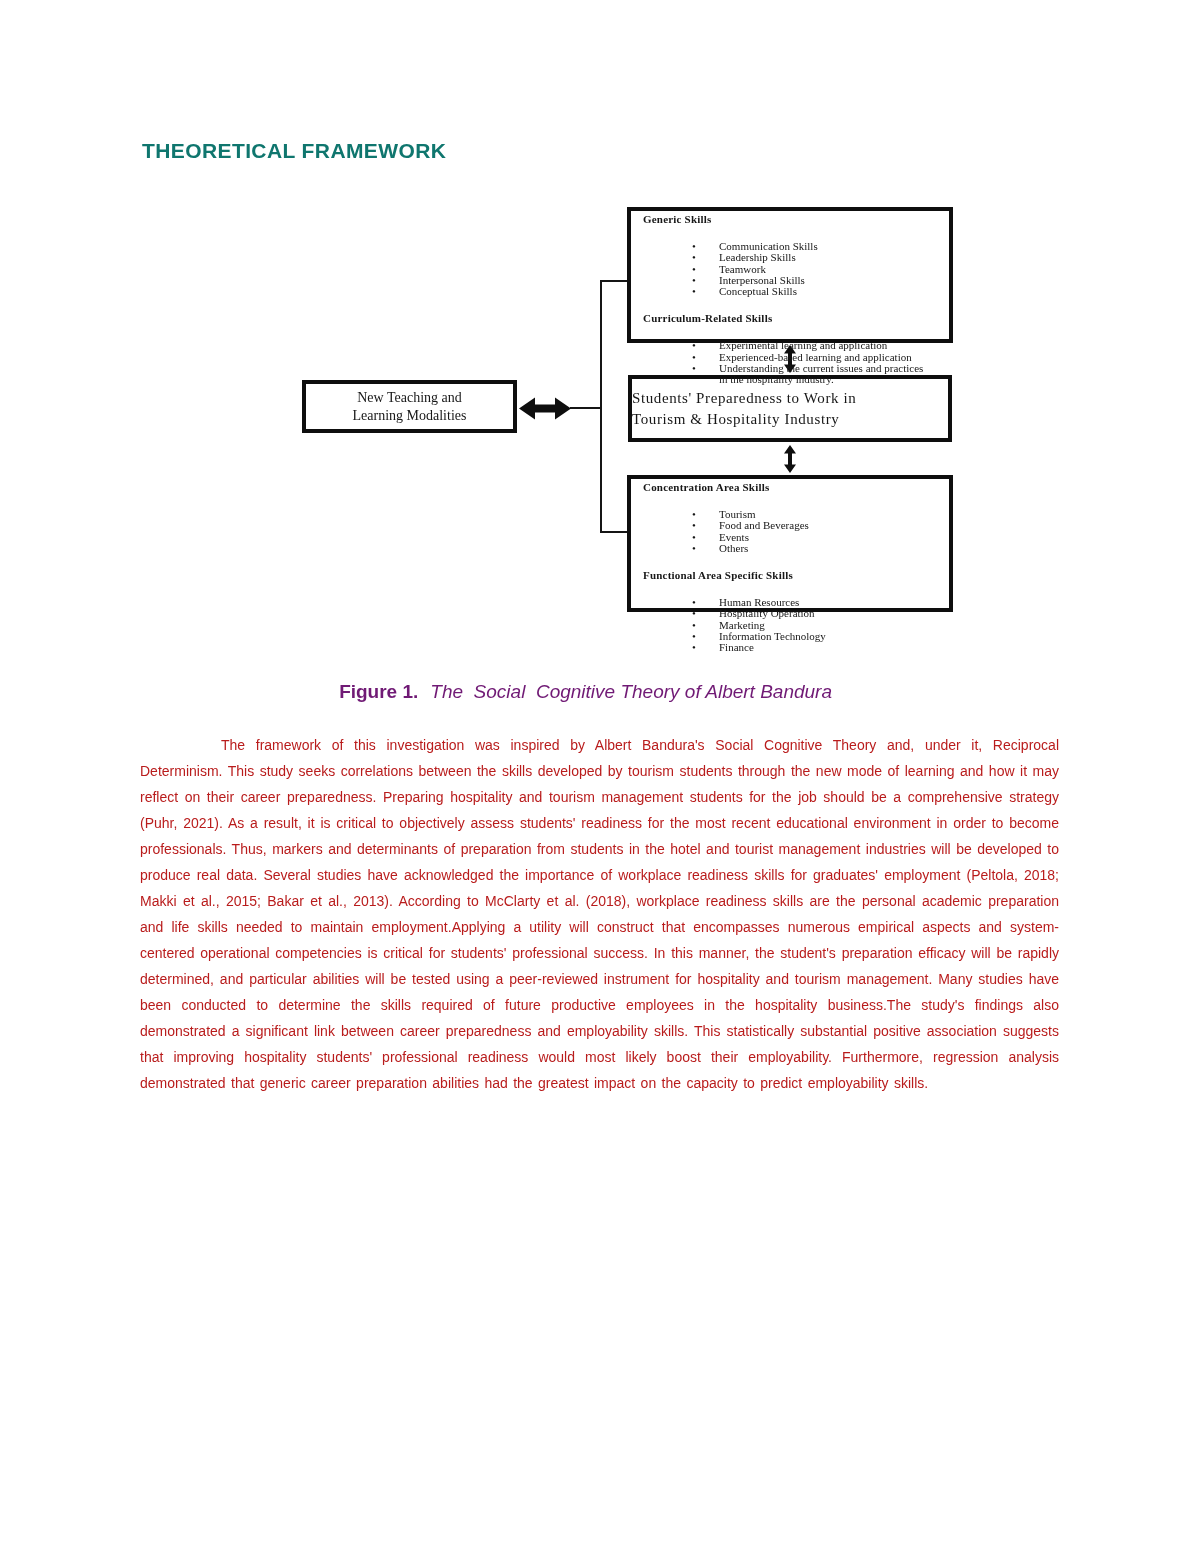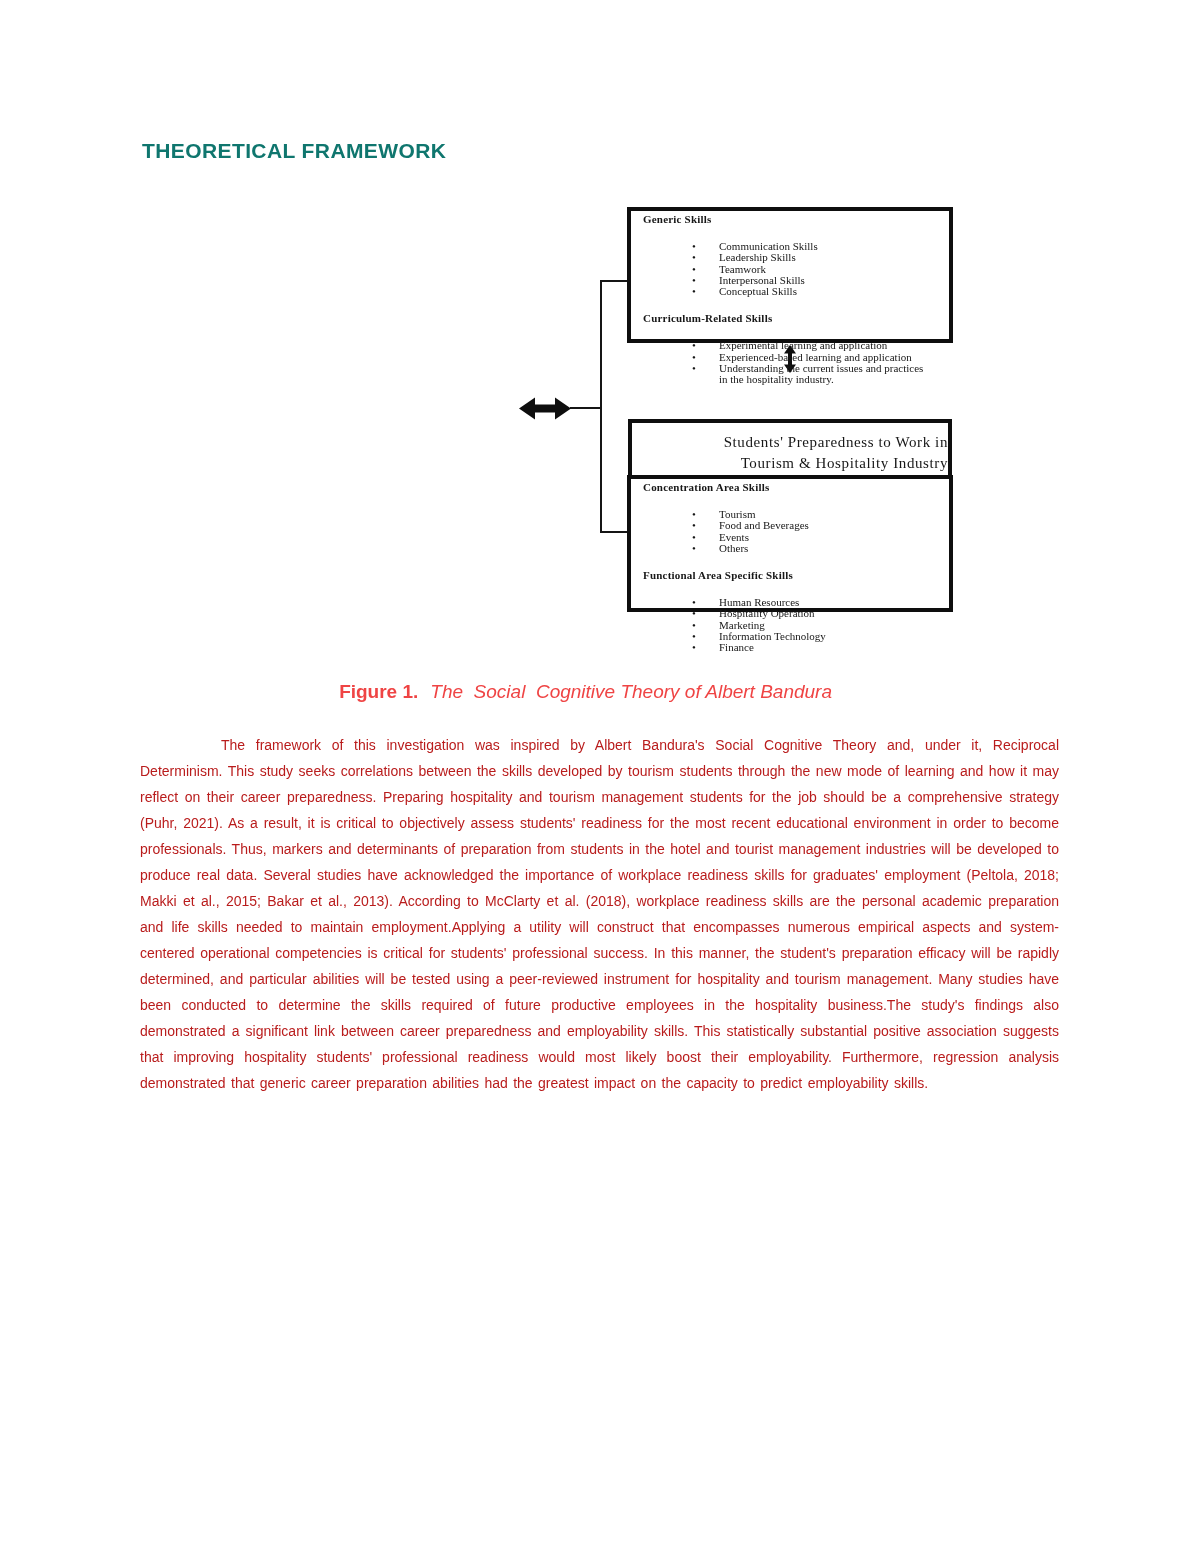--- a/index.html
+++ b/index.html
@@ -32,22 +32,22 @@
     font-family: "Liberation Serif", serif;
     color: #171717;
   }
   .left-box {
     left: 302px; top: 380px; width: 215px; height: 53px;
     display: flex; flex-direction: column; align-items: center; justify-content: center;
     font-size: 14px; line-height: 18px; text-align: center;
   }
   .center-box {
     left: 628px; top: 375px; width: 324px; height: 67px;
-    display: flex; flex-direction: column; align-items: flex-end; justify-content: center;
-    font-size: 15px; line-height: 21px; letter-spacing: 0.6px; text-align: center; margin-top: 44px;
+    display: flex; flex-direction: column; align-items: flex-start; justify-content: center;
+    font-size: 15px; line-height: 21px; letter-spacing: 0.6px; text-align: center;
   }
   .skills-box { left: 627px; width: 326px; font-size: 11px; line-height: 11.2px; padding: 3px 5px 0 0; }
   .top-box    { top: 207px; height: 136px; }
   .bottom-box { top: 475px; height: 137px; }
   .sec-header { font-weight: bold; padding-left: 12px; letter-spacing: 0.2px; }
   .skills-box ul { margin: 16px; padding: 0 0 0 72px; list-style: none; }
   .skills-box li { position: relative; }
   .skills-box li::before {
     content: "\2022";
     position: absolute; left: -27px; top: 0;
@@ -57,21 +57,21 @@
   .h-line      { left: 570px; top: 407px; width: 31px; height: 2px; }
   .v-line      { left: 600px; top: 280px; width: 2px;  height: 253px; }
   .stub-top    { left: 601px; top: 280px; width: 26px; height: 2px; }
   .stub-bottom { left: 601px; top: 531px; width: 26px; height: 2px; }
   .h-arrow { position: absolute; left: 518px; top: 396px; }
   .v-arrow-1 { position: absolute; left: 783px; top: 345px; }
   .v-arrow-2 { position: absolute; left: 783px; top: 445px; }
   
   .fig-caption {
     position: absolute; left: 318px; top: 659px;
-    font-size: 19px; white-space: pre-wrap; color: #ef4444;
+    font-size: 19px; white-space: pre-wrap; color: #701a75;
   }
   .fig-caption .cap-label { font-weight: bold; font-style: normal; margin-right: 12px; }
   .fig-caption .cap-text  { font-style: italic; }
   
   .body-text {
     position: absolute; left: 140px; top: 732px; width: 919px;
     margin: 0;
     font-size: 14px; line-height: 26px;
     text-align: justify;
     text-indent: 81px;
@@ -97,20 +97,24 @@
       <polygon points="1,12.5 17,1.5 17,8.5 37,8.5 37,1.5 53,12.5 37,23.5 37,16.5 17,16.5 17,23.5" fill="#0e0e0e"></polygon>
     </svg>
 
     <svg class="v-arrow-1" width="14" height="28" viewBox="0 0 14 28">
       <polygon points="7,0 1,8.5 5,8.5 5,19.5 1,19.5 7,28 13,19.5 9,19.5 9,8.5 13,8.5" fill="#0e0e0e"></polygon>
     </svg>
     <svg class="v-arrow-2" width="14" height="28" viewBox="0 0 14 28">
       <polygon points="7,0 1,8.5 5,8.5 5,19.5 1,19.5 7,28 13,19.5 9,19.5 9,8.5 13,8.5" fill="#0e0e0e"></polygon>
     </svg>
 
+    <div class="dbox left-box">
+      <div>New Teaching and</div>
+      <div>Learning Modalities</div>
+    </div>
 
     <div class="dbox center-box">
       <div>Students' Preparedness to Work in</div>
       <div>Tourism &amp; Hospitality Industry</div>
     </div>
 
     <div class="dbox skills-box top-box">
       <div class="sec-header">Generic Skills</div>
       <ul>
         <li>Communication Skills</li>

